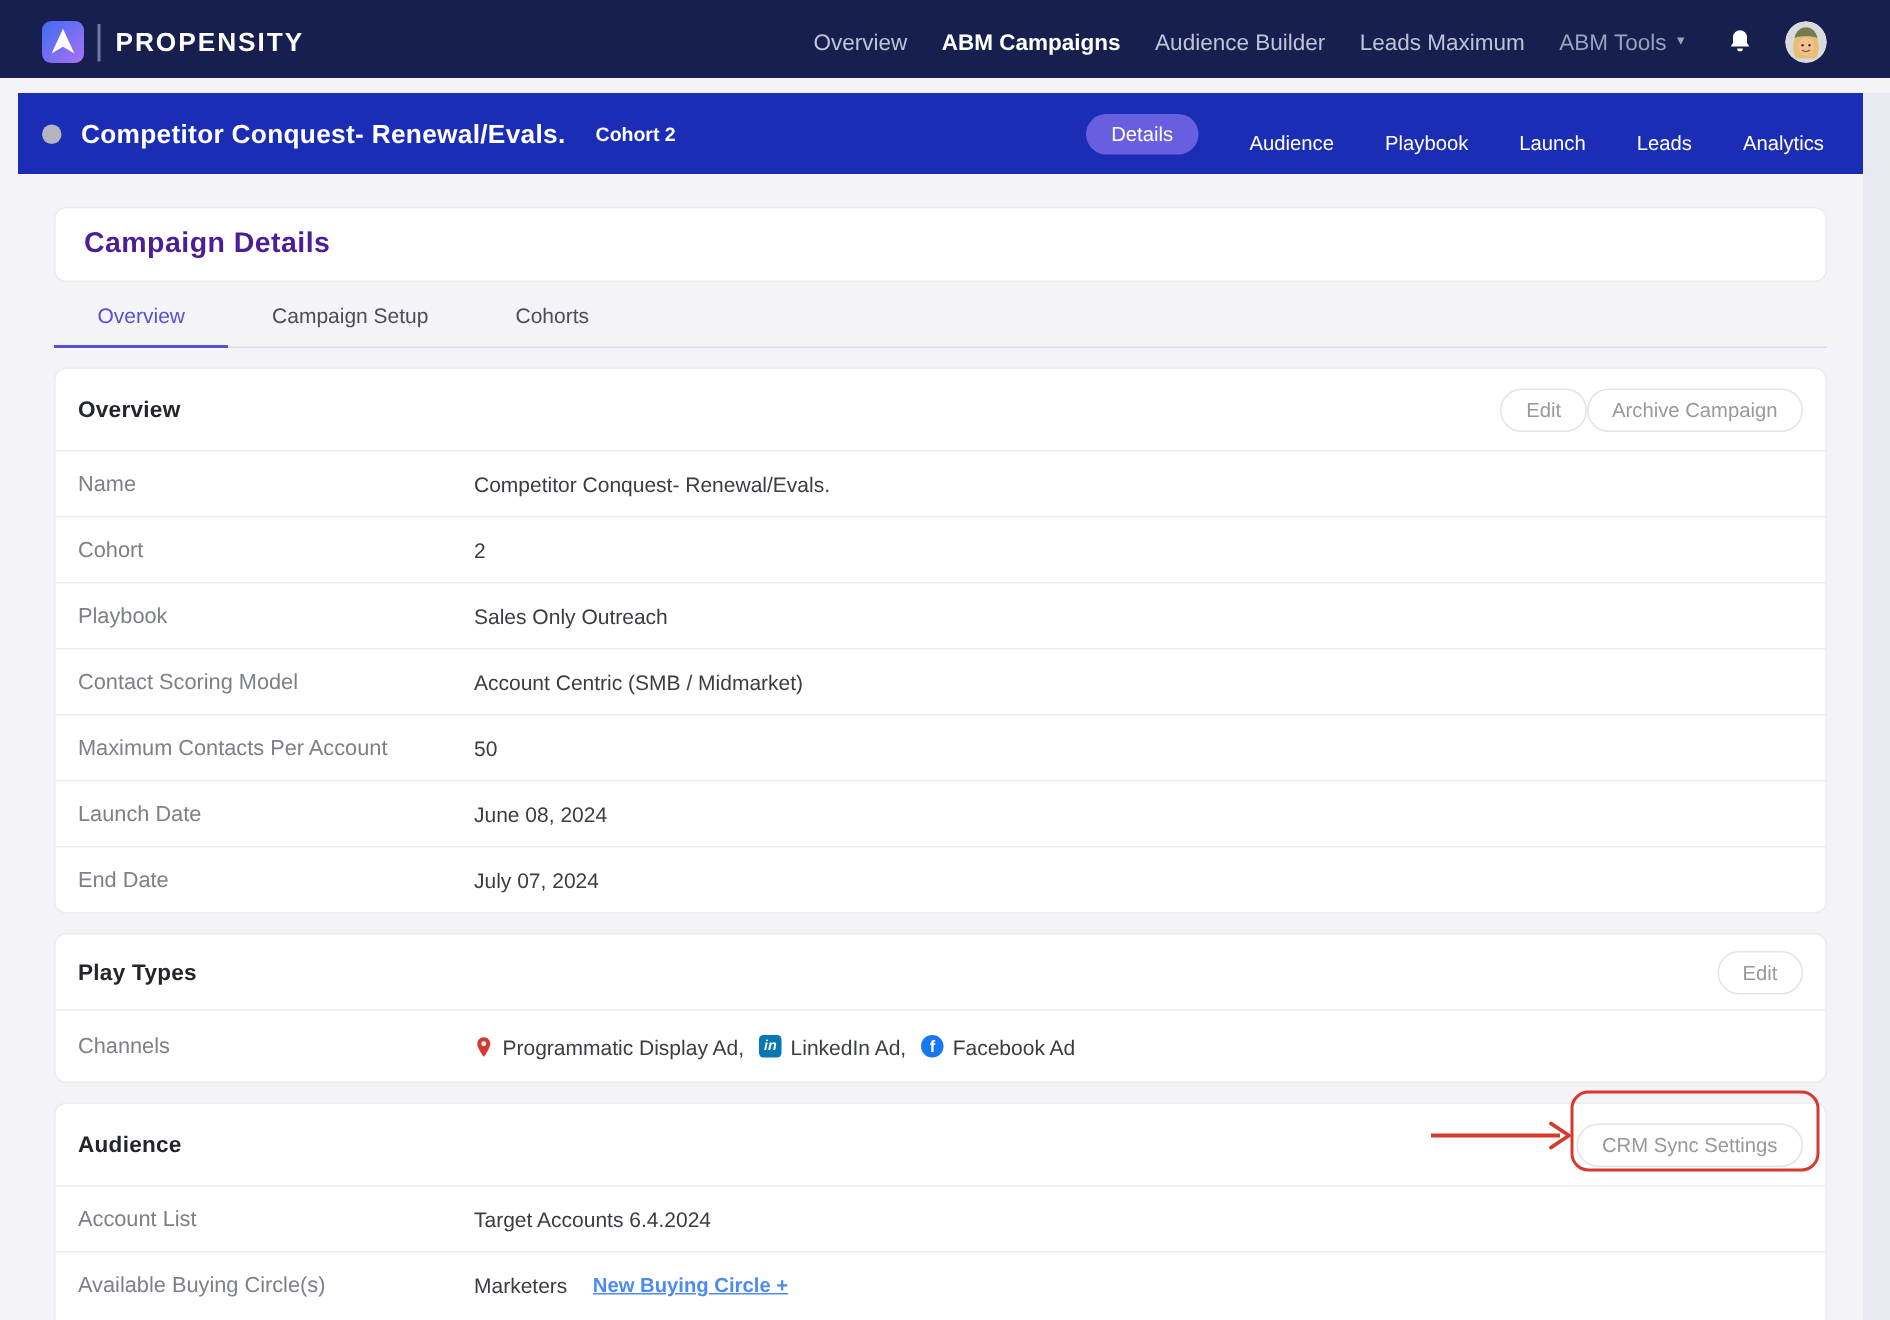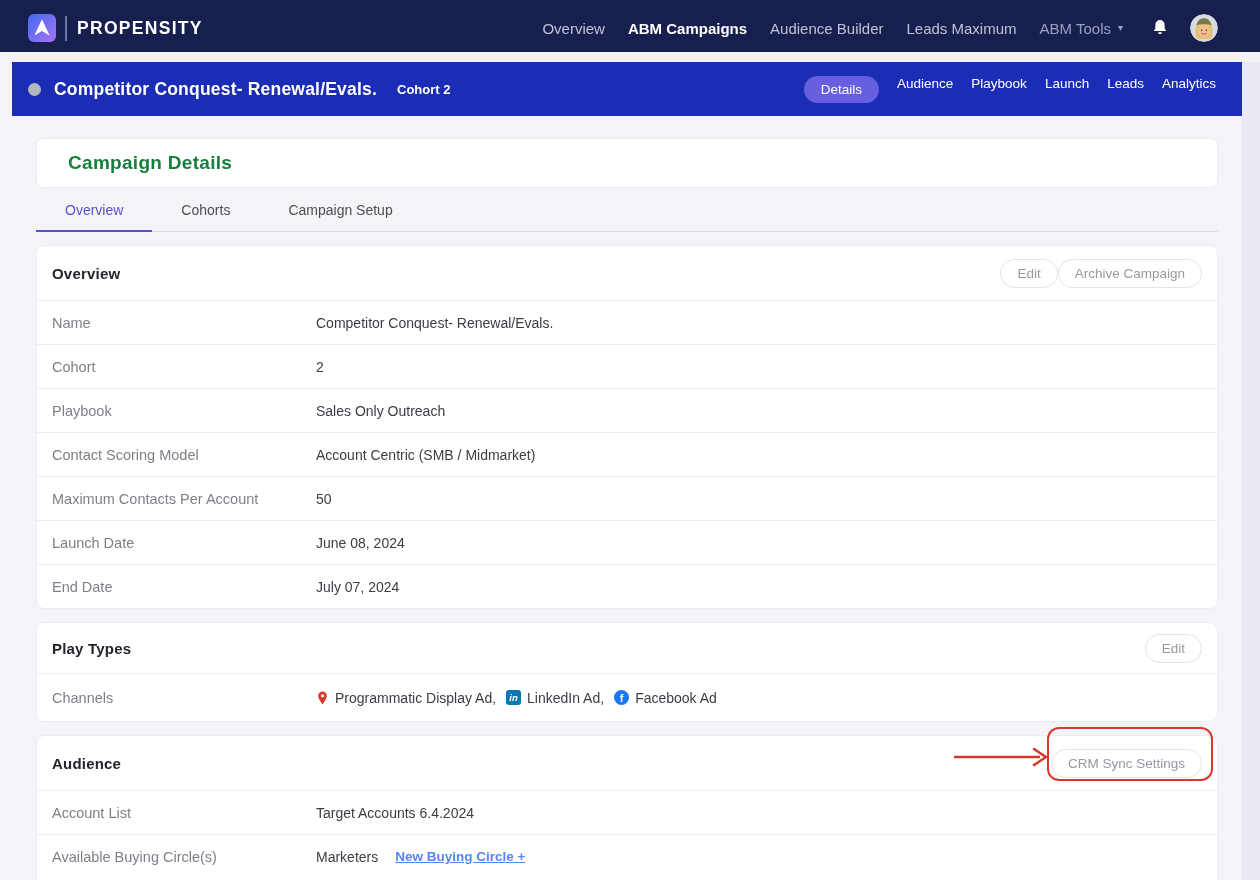--- a/index.html
+++ b/index.html
@@ -31,32 +31,32 @@
 
   
   .campaign-bar {
     position:absolute; top:62px; left:12px; width:1230px; height:54px;
     background:#1b2db4; display:flex; align-items:center;
     padding:0 26px 0 16px;
   }
   .status-dot { width:13px; height:13px; border-radius:50%; background:#b4b6bf; flex:none; }
   .campaign-title { color:#fff; font-size:17.5px; font-weight:700; margin:0 0 0 13px; letter-spacing:.2px; white-space:nowrap; }
   .cohort { color:#fff; font-size:13px; font-weight:700; margin-left:20px; white-space:nowrap; }
-  .campaign-tabs { margin-left:auto; display:flex; align-items:flex-start; gap:18px; }
+  .campaign-tabs { margin-left:auto; display:flex; align-items:flex-end; gap:34px; }
   .ctab { color:#ffffff; font-size:13.5px; cursor:pointer; white-space:nowrap; }
   .ctab.active { background:#685ee0; padding:6px 17px; border-radius:15px; }
 
   
   .scroll-strip { position:absolute; top:62px; right:0; width:18px; height:818px; background:#e9eaf1; cursor:pointer; }
 
   
   .content { position:absolute; left:36px; top:138px; width:1182px; }
   .card { background:#ffffff; border:1px solid #ebebf0; border-radius:8px; }
   .title-card { height:50px; display:flex; align-items:center; padding:0 15px; }
-  .title-card h1 { font-size:19px; font-weight:700; color:#15803d; margin:16px; letter-spacing:.3px; }
+  .title-card h1 { font-size:19px; font-weight:700; color:#4c1d95; margin:4px; letter-spacing:.3px; }
 
   .subtabs { height:44px; display:flex; border-bottom:1px solid #dcdce3; }
   .subtab { padding:0 29px; display:flex; align-items:center; font-size:14px; color:#4b4e56; cursor:pointer; position:relative; }
   .subtab.active { color:#5751d5; }
   .subtab.active::after { content:""; position:absolute; left:0; right:0; bottom:-1px; height:2px; background:#5751d5; }
 
   .section { margin-top:13px; }
   .card-head { height:54px; display:flex; align-items:center; justify-content:space-between; padding:0 15px; }
   .card-head h3 { font-size:15px; font-weight:700; color:#22252b; margin:0; letter-spacing:.2px; }
   .head-actions { display:flex; gap:0; }
@@ -158,22 +158,22 @@
 <div class="scroll-strip"></div>
 
 <main class="content">
 
   <section class="card title-card">
     <h1>Campaign Details</h1>
   </section>
 
   <div class="subtabs">
     <a class="subtab active">Overview</a>
+    <a class="subtab">Campaign Setup</a>
     <a class="subtab">Cohorts</a>
-    <a class="subtab">Campaign Setup</a>
   </div>
 
   <section class="card section">
     <div class="card-head">
       <h3>Overview</h3>
       <div class="head-actions">
         <button class="pill-btn">Edit</button>
         <button class="pill-btn">Archive Campaign</button>
       </div>
     </div>

